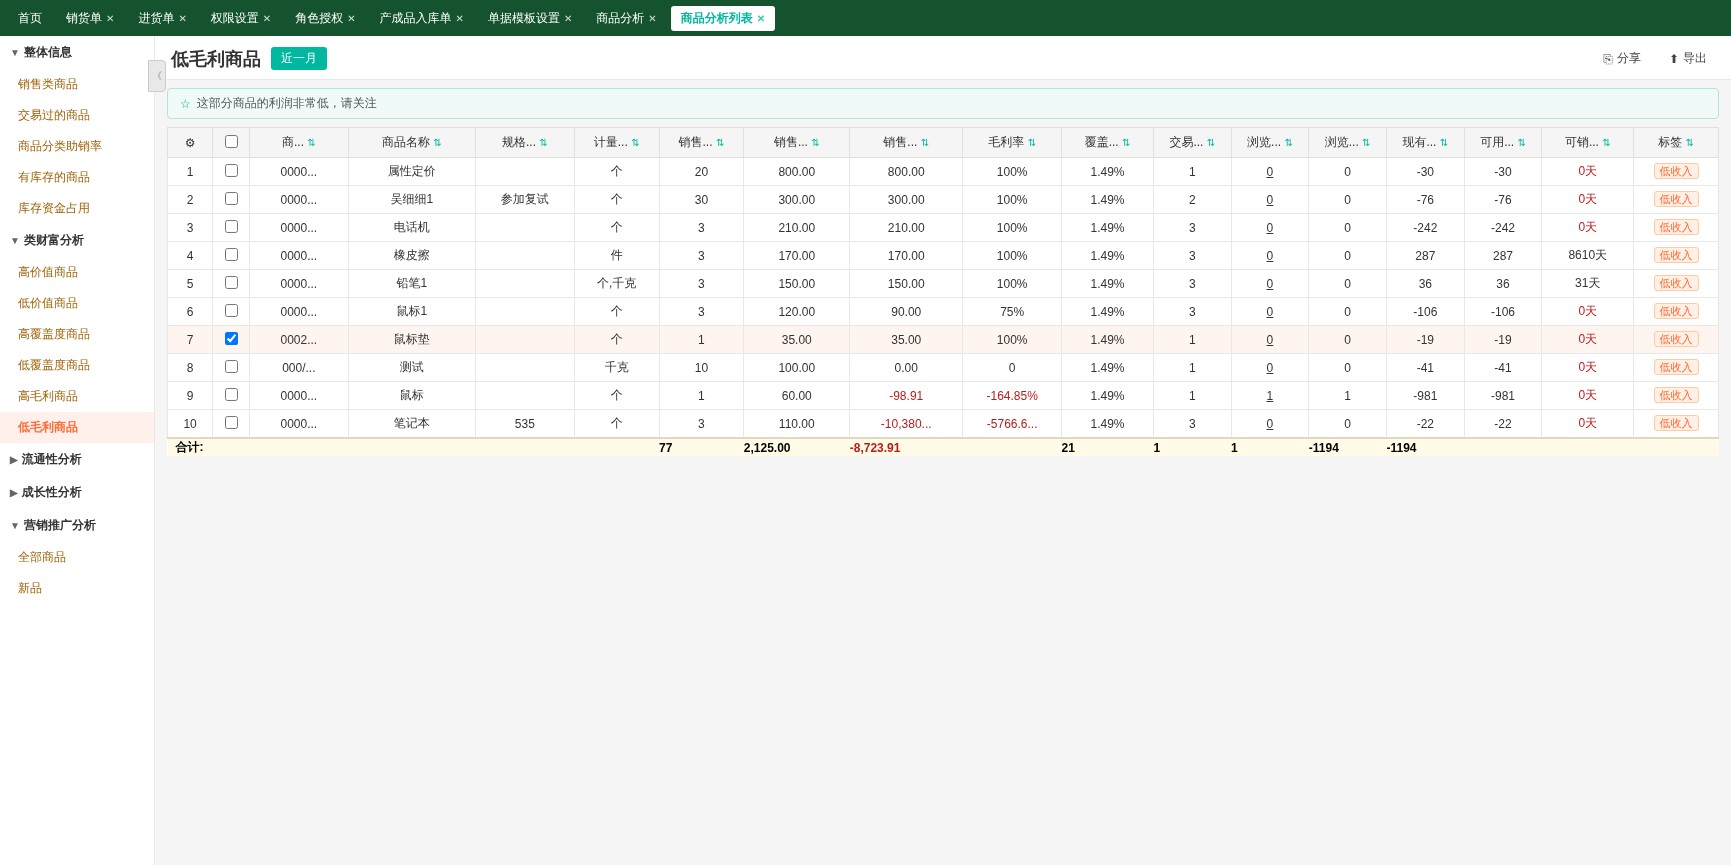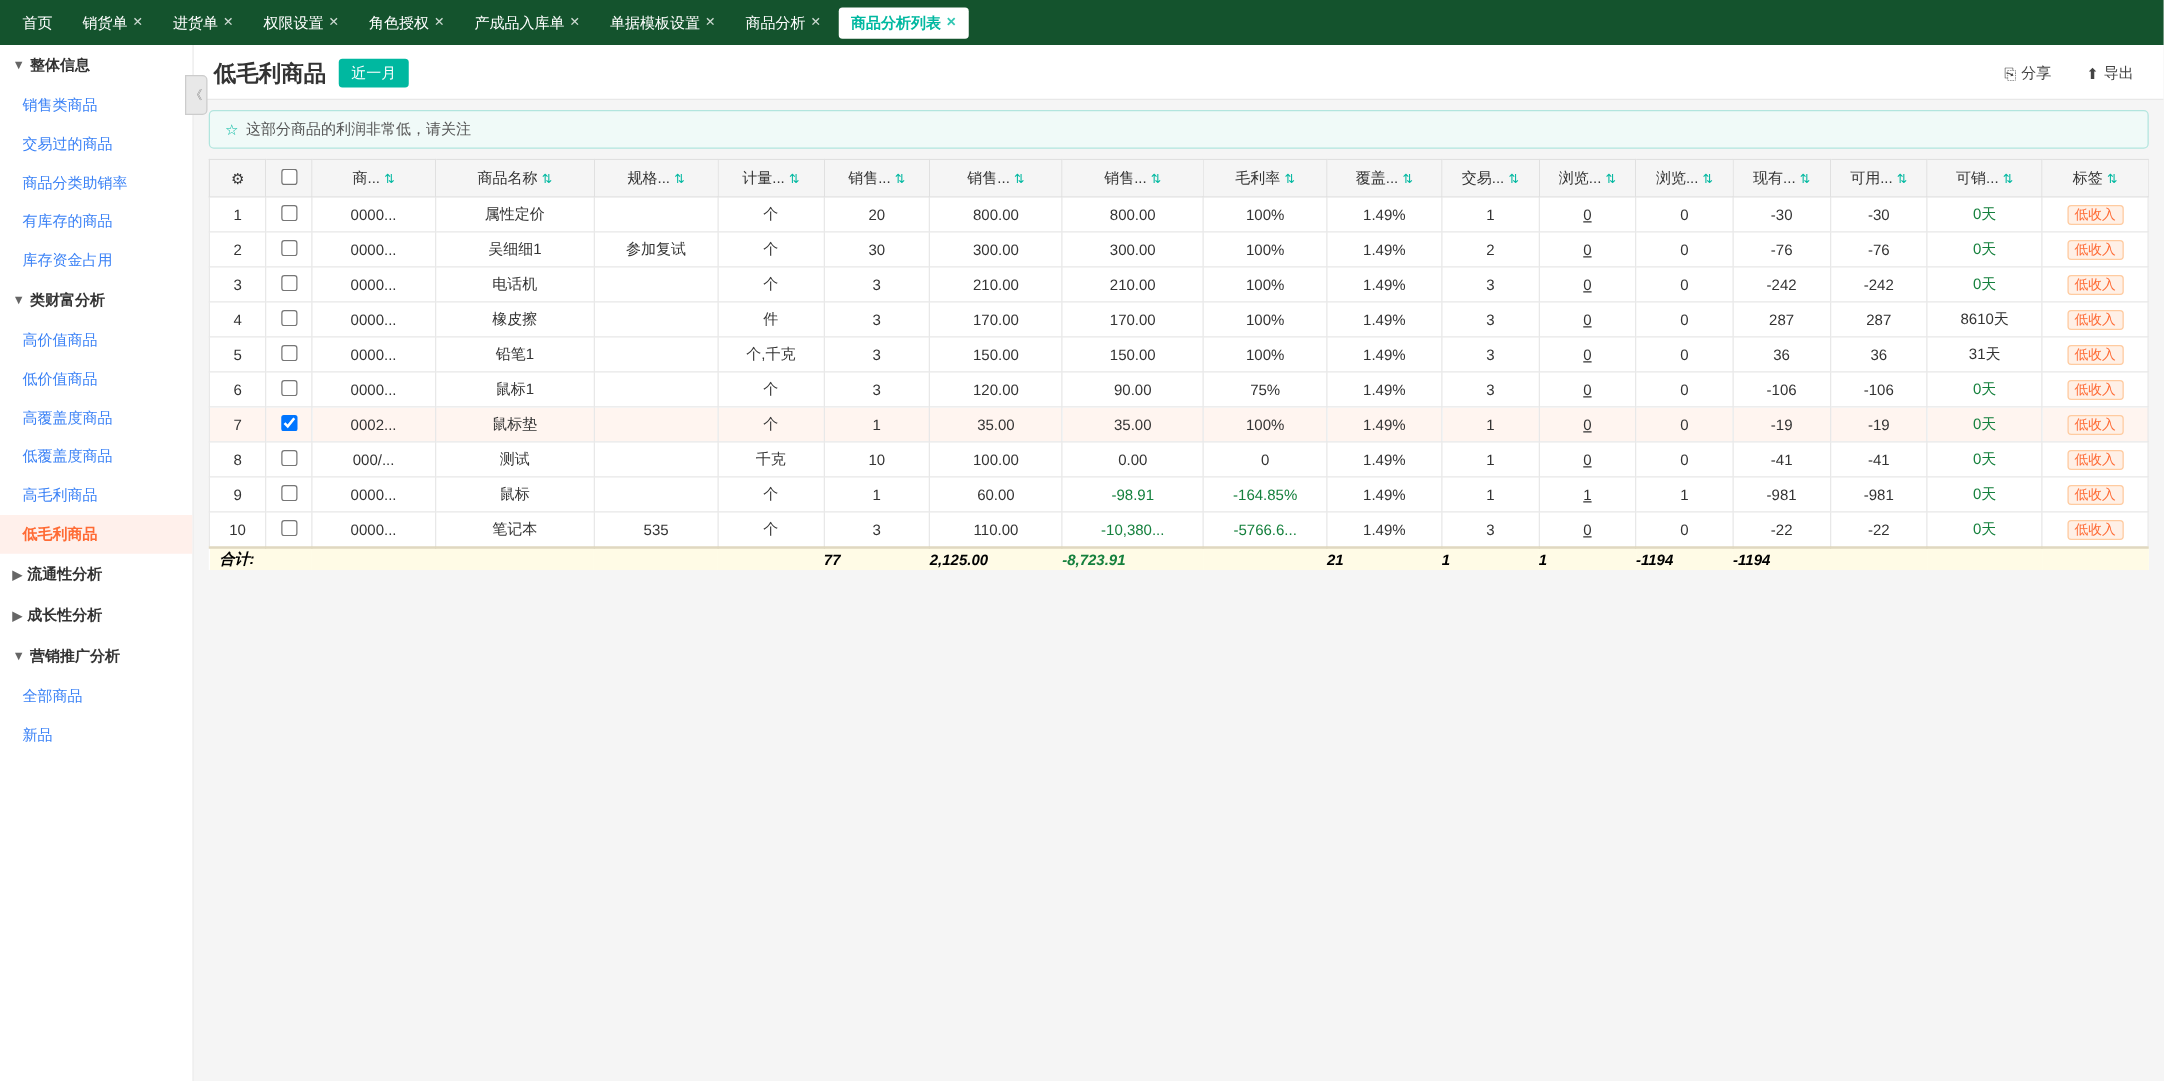--- a/index.html
+++ b/index.html
@@ -46,21 +46,21 @@
       align-items: center;
       padding: 8px 10px;
       font-weight: bold;
       color: #333;
       cursor: pointer;
       gap: 4px;
     }
     .sidebar-section-header .arrow { font-size: 10px; color: #666; }
     .sidebar-item {
       padding: 7px 10px 7px 18px;
-      color: #3b82f6;
+      color: #a16207;
       cursor: pointer;
       white-space: nowrap;
     }
     .sidebar-item.active { background: #fff0eb; color: #ff6b35; font-weight: bold; }
 
     
     .content-area {
       flex: 1;
       display: flex;
       flex-direction: column;
@@ -164,41 +164,40 @@
     tbody td {
       border: 1px solid #e8e8e8;
       padding: 5px 4px;
       text-align: center;
       color: #333;
       white-space: nowrap;
       overflow: hidden;
       text-overflow: ellipsis;
     }
     tbody tr.highlight { background: #fff5f0; }
-    .red-text { color: #15803d; }
+    .red-text { color: #b91c1c; }
     .orange-tag {
       background: #fff0e6;
       color: #ff6b35;
       border: 1px solid #ffcba0;
       border-radius: 3px;
       padding: 1px 5px;
       font-size: 11px;
     }
     .link-underline { text-decoration: underline; color: #333; cursor: pointer; }
     .checkbox-cell { width: 26px; }
     
     
     .total-row {
       background: #fffbe6;
       border-top: 2px solid #e0d8c0;
     }
     .total-row td {
       font-weight: bold;
       background: #fffbe6;
-      font-style: italic;
     }
 
     
     .bottom-bar {
       background: #fff;
       border-top: 1px solid #e8e8e8;
       padding: 6px 16px;
       display: flex;
       align-items: center;
       justify-content: flex-end;

